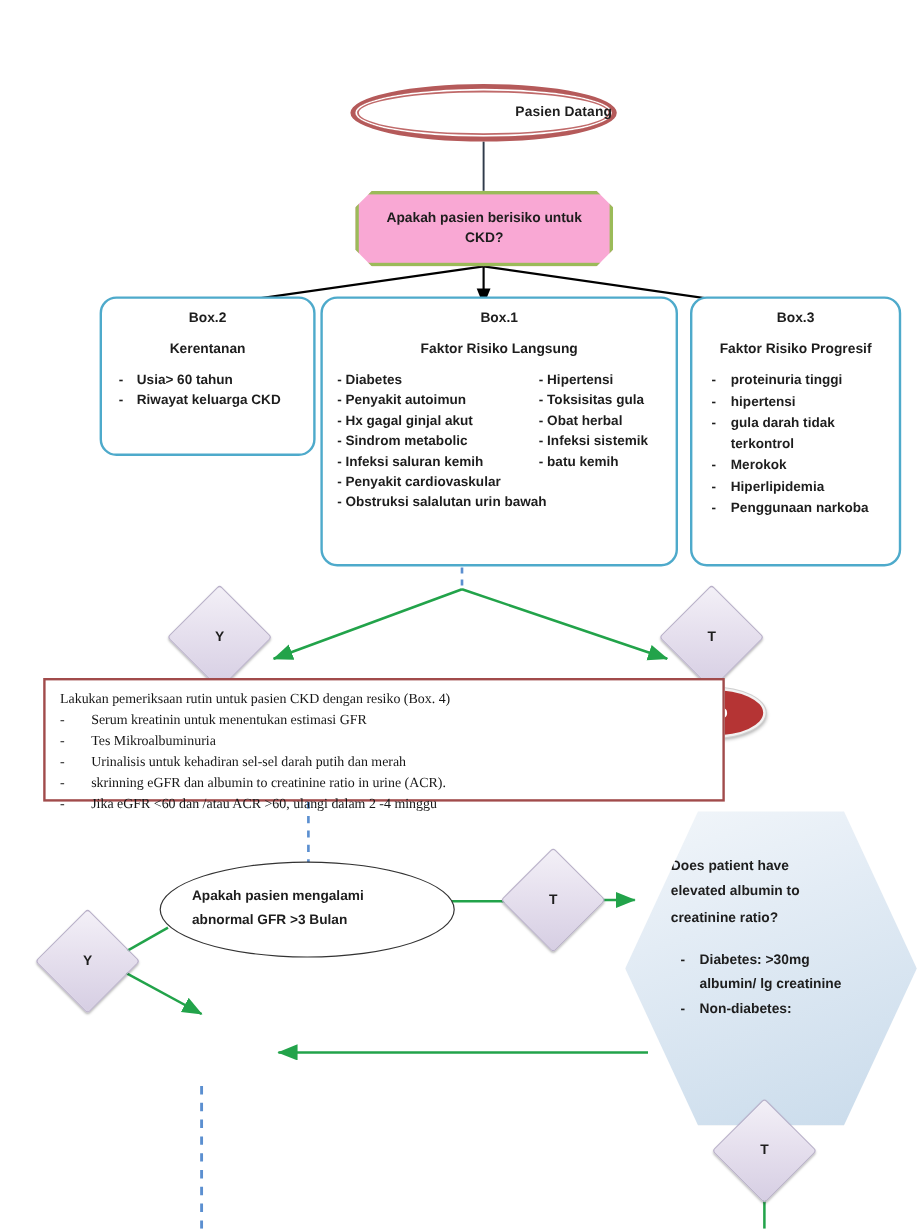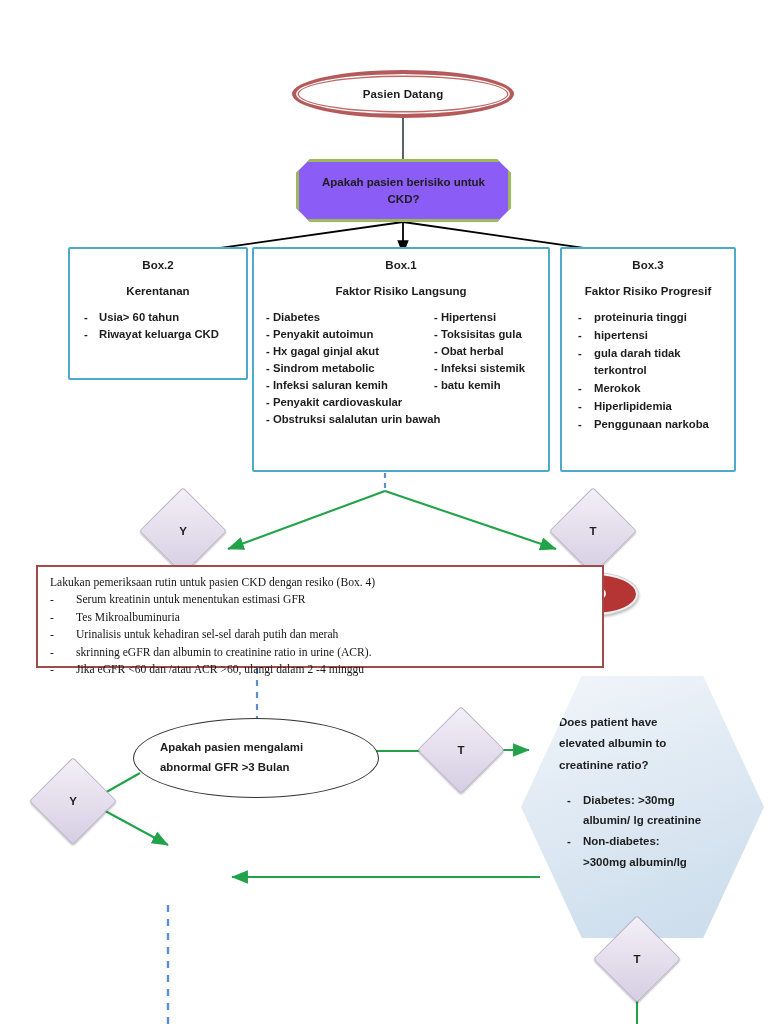--- a/index.html
+++ b/index.html
@@ -18,46 +18,47 @@
 
   .node { position: absolute; }
 
   
   .start-ellipse {
     left: 292px; top: 70px; width: 222px; height: 48px;
     border-radius: 50%;
     border: 4px solid #b55a5a;
     background: #ffffff;
     box-shadow: inset 0 0 0 1.5px #ffffff, inset 0 0 0 3px #c06a6a;
-    display: flex; align-items: center; justify-content: center;
+    display: flex; align-items: center; justify-content: flex-end;
   }
   .start-ellipse .lbl {
     font-size: 11.5px; font-weight: 700; color: #1d1d1d; letter-spacing: .1px;
   }
 
   
   .octagon {
     left: 296px; top: 159px; width: 215px; height: 63px;
-    background: #8b5cf6;
+    background: #f9a8d4;
     border: 3px solid #9bbb59;
     clip-path: polygon(14px 0, calc(100% - 14px) 0, 100% 14px, 100% calc(100% - 14px),
                        calc(100% - 14px) 100%, 14px 100%, 0 calc(100% - 14px), 0 14px);
     display: flex; align-items: center; justify-content: center;
     padding: 4px 10px;
   }
   .octagon .lbl {
     font-size: 11.5px; font-weight: 700; color: #1d1d1d; text-align: center; line-height: 1.45;
   }
 
   
   .rbox {
     border: 2.6px solid #4eaacb;
-    border-radius: 2px;
+    border-radius: 14px;
     background: #ffffff;
     padding: 10px 12px 10px 12px;
+    margin-left: 15px;
   }
   .rbox .box-id {
     font-size: 11.5px; font-weight: 700; color: #1d1d1d; text-align: center;
     margin-bottom: 14px;
   }
   .rbox .box-sub {
     font-size: 11.5px; font-weight: 700; color: #1d1d1d; text-align: center;
     margin-bottom: 12px;
   }
   .rbox .li {
@@ -360,24 +361,20 @@
         <span>Diabetes: &gt;30mg</span>
       </div>
       <div class="li">
         <span class="dash"></span>
         <span>albumin/ lg creatinine</span>
       </div>
       <div class="li">
         <span class="dash">-</span>
         <span>Non-diabetes:</span>
       </div>
-      <div class="li">
-        <span class="dash"></span>
-        <span>&gt;300mg albumin/lg</span>
-      </div>
     </div>
   </div>
 
 
   <div class="node diamond" id="dia-t-3">
     <div class="shape"></div>
     <span class="lbl">T</span>
   </div>
 
 </div>

